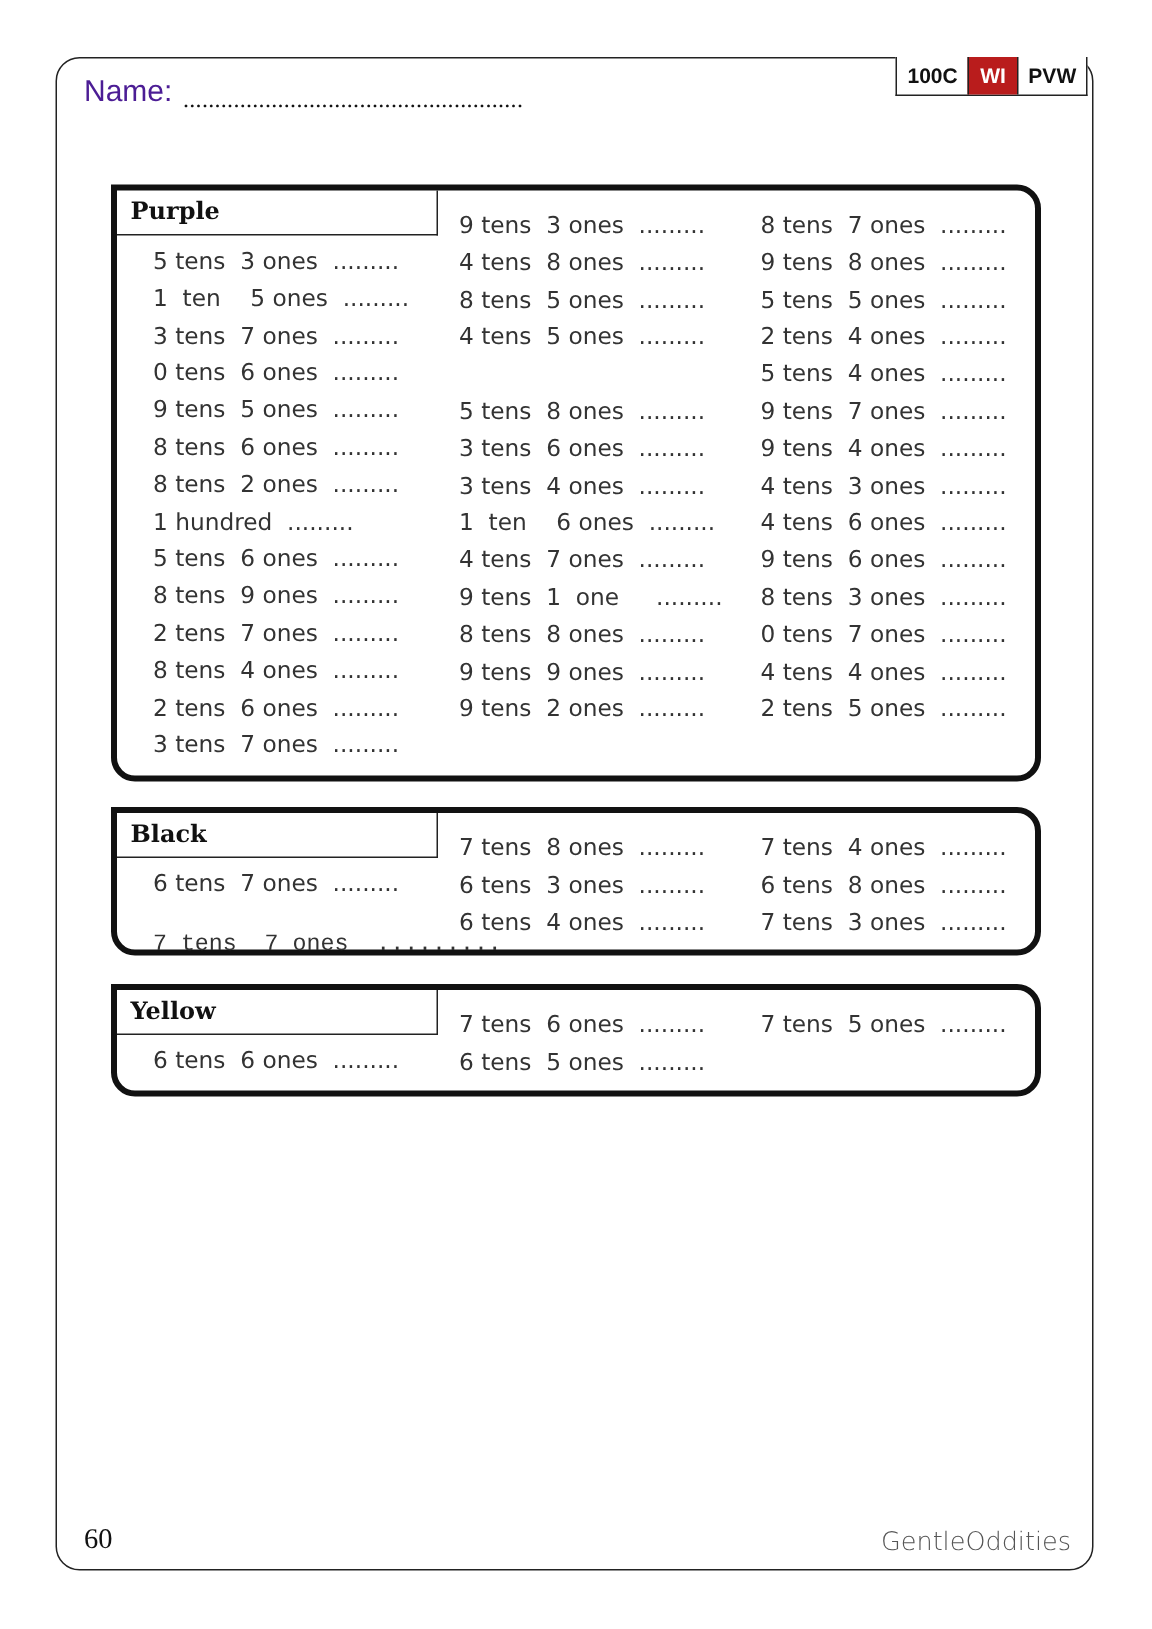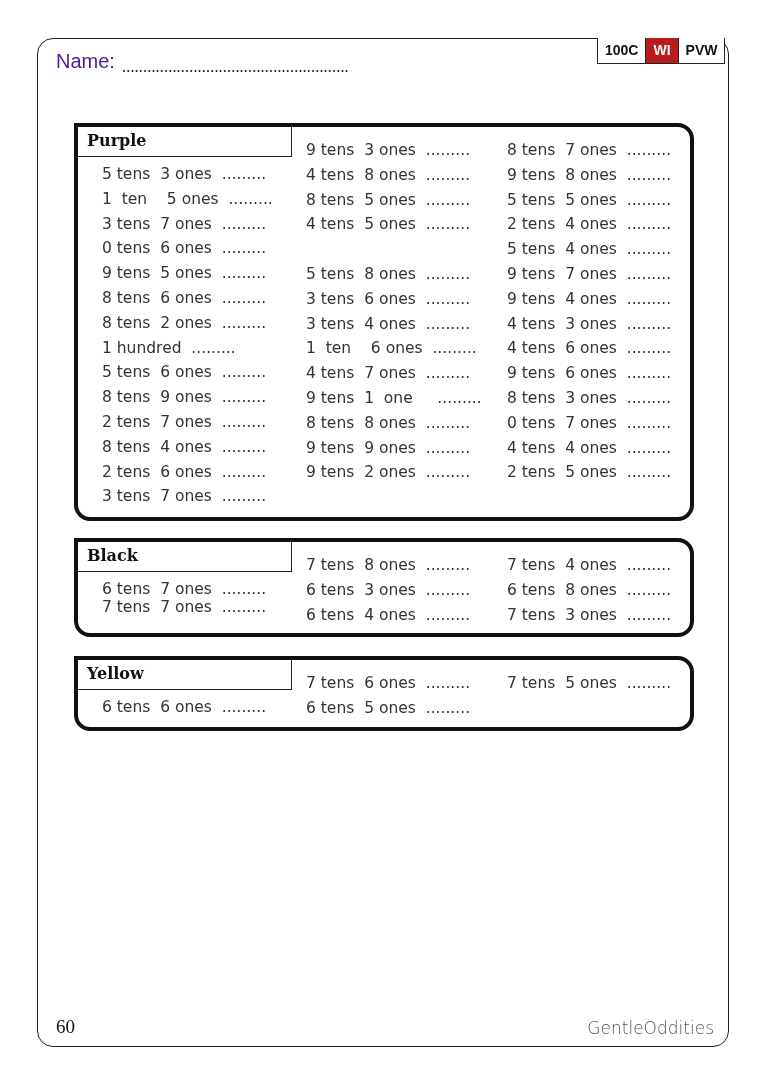--- a/index.html
+++ b/index.html
@@ -105,21 +105,21 @@
     <div class="item" style="left: 429px; top: 234.2px;">9 tens  6 ones  .........</div>
     <div class="item" style="left: 429px; top: 259px;">8 tens  3 ones  .........</div>
     <div class="item" style="left: 429px; top: 283.8px;">0 tens  7 ones  .........</div>
     <div class="item" style="left: 429px; top: 308.6px;">4 tens  4 ones  .........</div>
     <div class="item" style="left: 429px; top: 333.4px;">2 tens  5 ones  .........</div>
   </div>
 
 <div class="section" id="sec1" style="top:538px;height:99px;">
   <div class="section-title">Black</div>
 <div class="item" style="left: 24px; top: 35px;">6 tens  7 ones  .........</div>
-    <div class="item" style="left: 24px; top: 53px;">7 tens  7 ones  .........</div>
+    <div class="item" style="left: 24px; top: 75px; font-family: Liberation Mono, monospace;">7 tens  7 ones  .........</div>
     <div class="item" style="left: 228px; top: 11px;">7 tens  8 ones  .........</div>
     <div class="item" style="left: 228px; top: 35.8px;">6 tens  3 ones  .........</div>
     <div class="item" style="left: 228px; top: 60.6px;">6 tens  4 ones  .........</div>
     <div class="item" style="left: 429px; top: 11px;">7 tens  4 ones  .........</div>
     <div class="item" style="left: 429px; top: 35.8px;">6 tens  8 ones  .........</div>
     <div class="item" style="left: 429px; top: 60.6px;">7 tens  3 ones  .........</div>
   </div>
 
 <div class="section" id="sec2" style="top:656px;height:75px;">
   <div class="section-title">Yellow</div>

